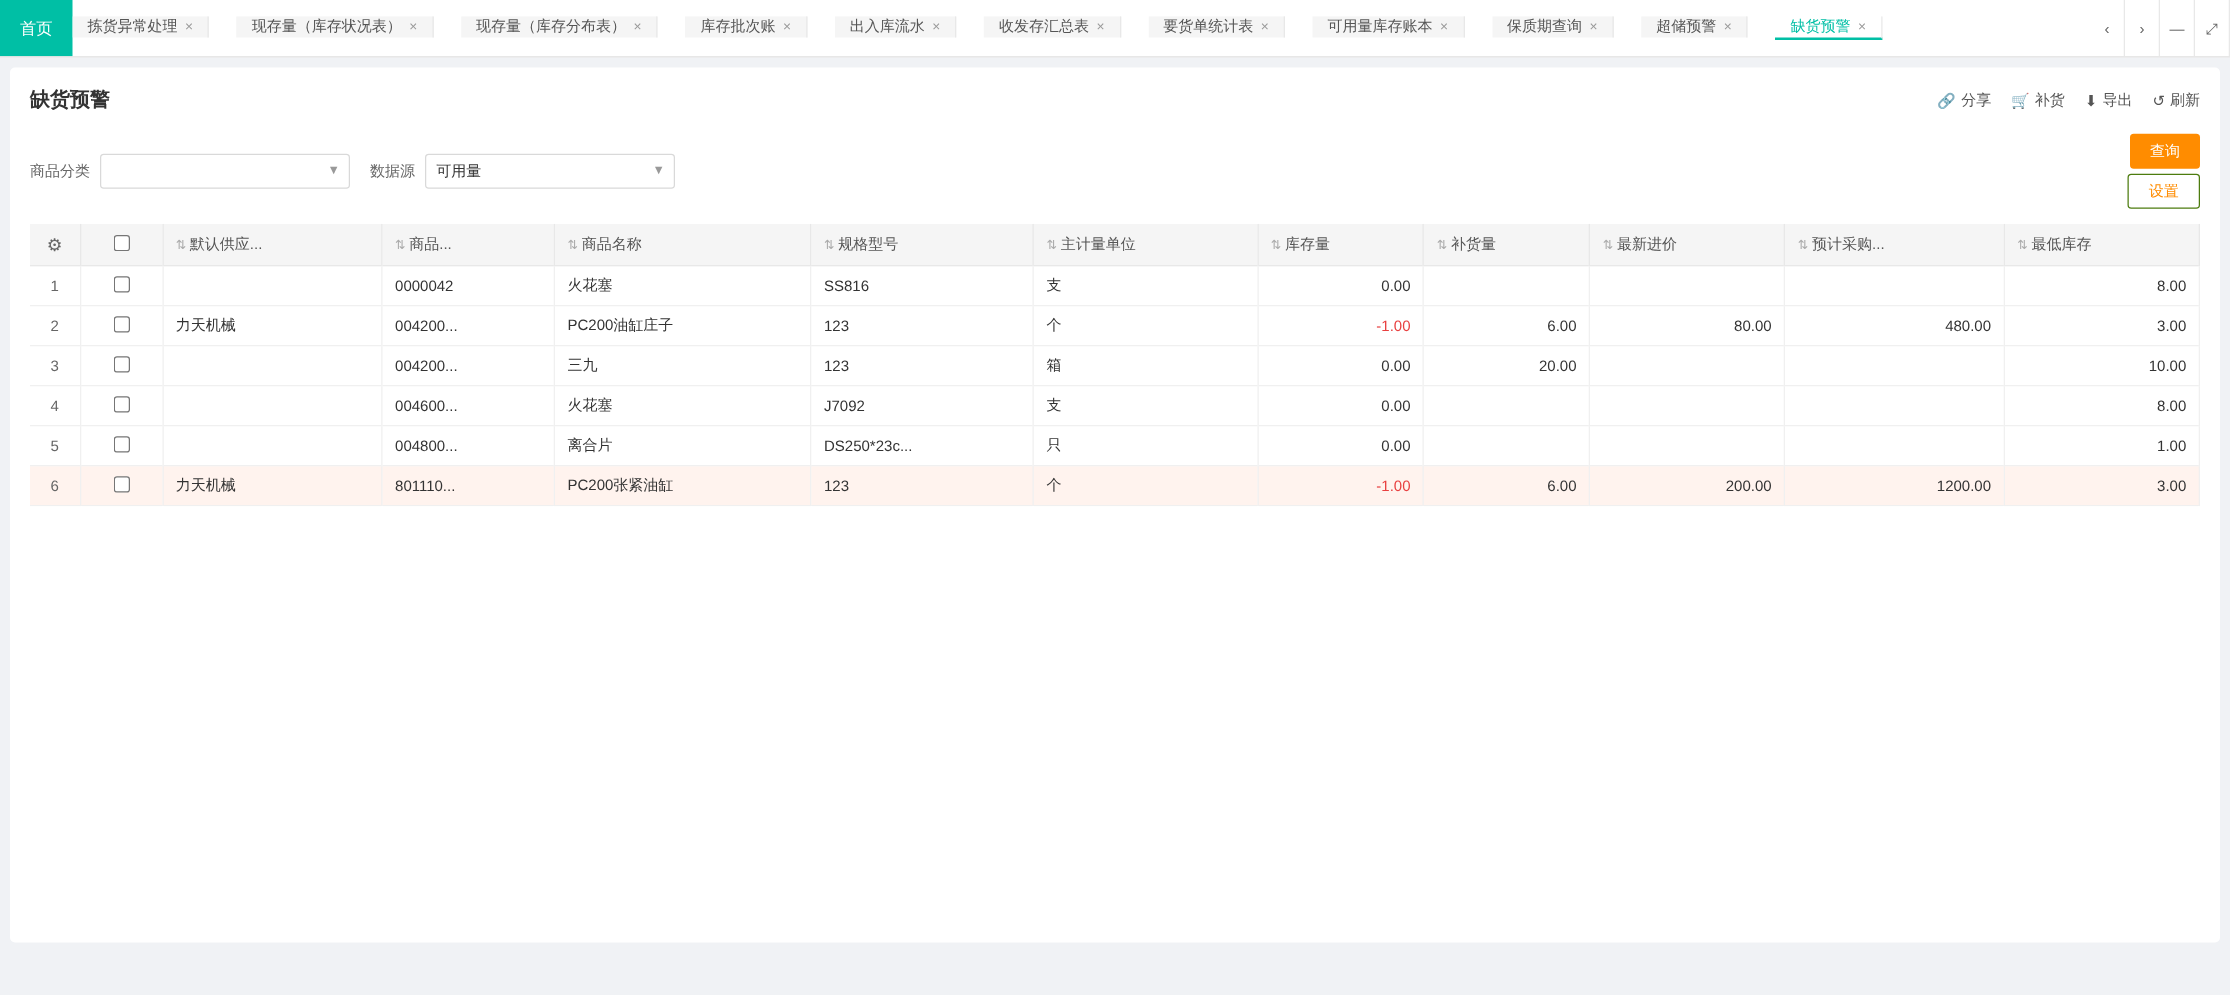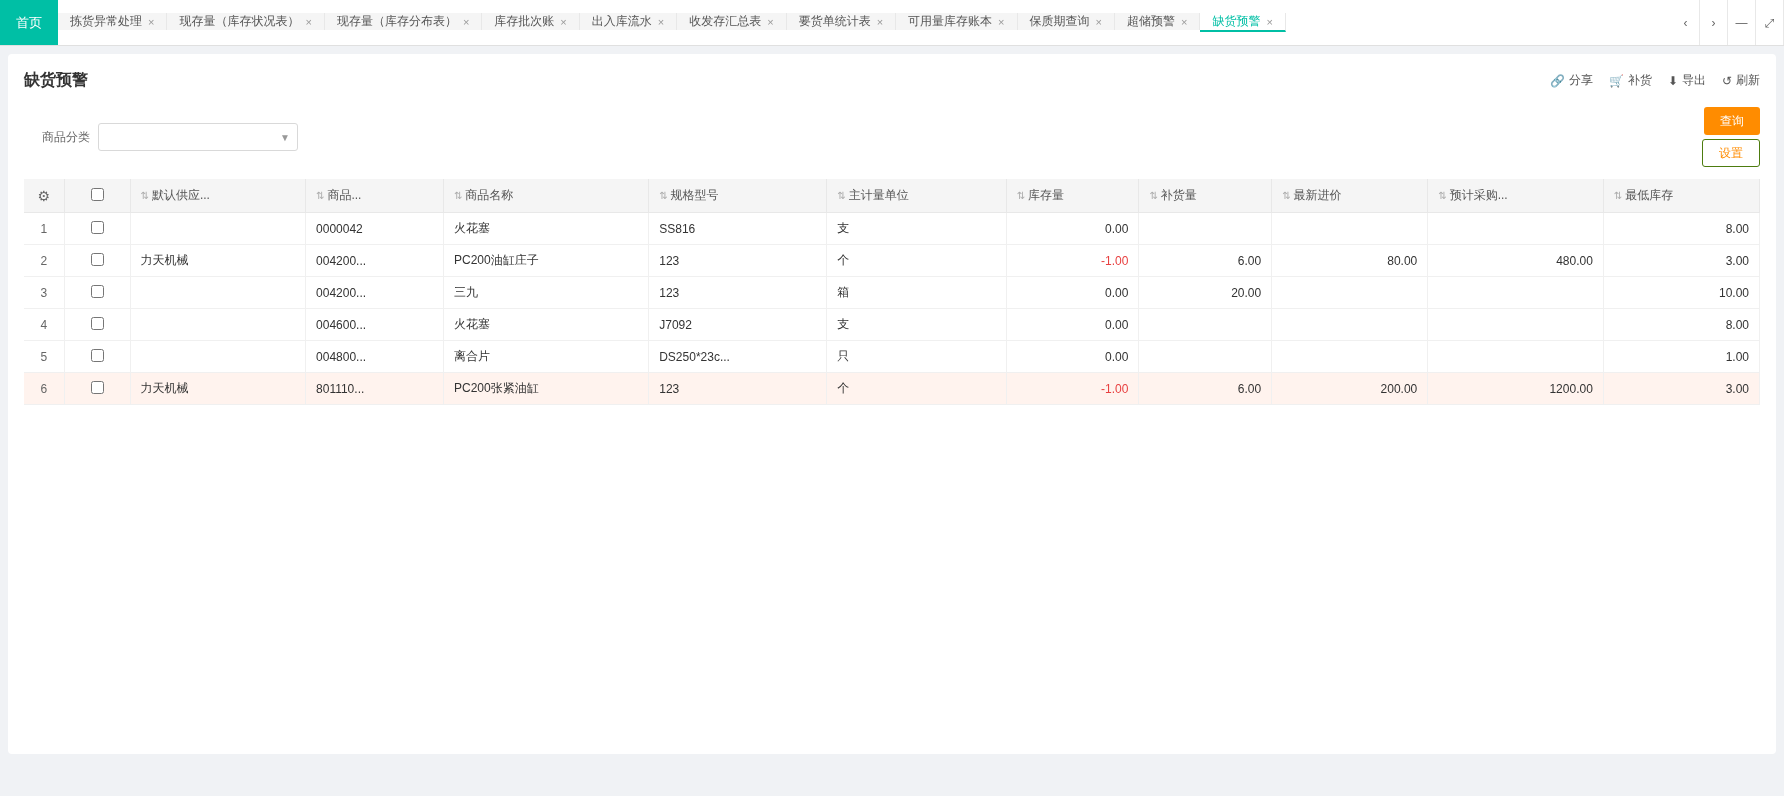--- a/index.html
+++ b/index.html
@@ -106,21 +106,20 @@
     }
     .filter-group {
       display: flex;
       align-items: center;
       gap: 8px;
     }
     .filter-label {
       color: #666;
       white-space: nowrap;
       font-size: 12px;
-      margin-left: 18px;
     }
     .filter-select {
       border: 1px solid #d9d9d9;
       border-radius: 3px;
       padding: 4px 28px 4px 8px;
       font-size: 12px;
       color: #333;
       background: #fff;
       appearance: none;
       cursor: pointer;
@@ -235,21 +234,21 @@
     .negative-val { color: #e84040; }
   </style>
 </head>
 <body>
 
 <div class="tab-bar">
   <div class="tab-home">
     <span>首页</span>
   </div>
 
-  <div id="tab-container" style="display:flex; overflow:hidden; flex:1;">
+  <div id="tab-container" style="display:flex; overflow:hidden; flex:1;gap:22px;">
       <div class="tab-item">
         <span>拣货异常处理</span>
         <span class="tab-close">×</span>
       </div>
       <div class="tab-item">
         <span>现存量（库存状况表）</span>
         <span class="tab-close">×</span>
       </div>
       <div class="tab-item">
         <span>现存量（库存分布表）</span>
@@ -330,20 +329,29 @@
 
     <div class="filter-group">
       <span class="filter-label">商品分类</span>
       <div class="select-wrapper">
         <select class="filter-select">
           <option value=""></option>
         </select>
       </div>
     </div>
 
+    <div class="filter-group">
+      <span class="filter-label">数据源</span>
+      <div class="select-wrapper">
+        <select class="filter-select">
+          <option value="available" selected="">可用量</option>
+          <option value="stock">库存量</option>
+        </select>
+      </div>
+    </div>
 
 
     <div class="filter-right">
       <button class="btn-query">查询</button>
       <button class="btn-settings">设置</button>
     </div>
   </div>
 
   <div class="table-wrapper">
     <table>

